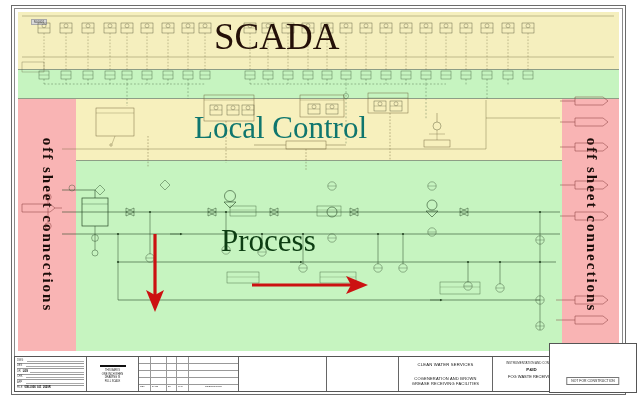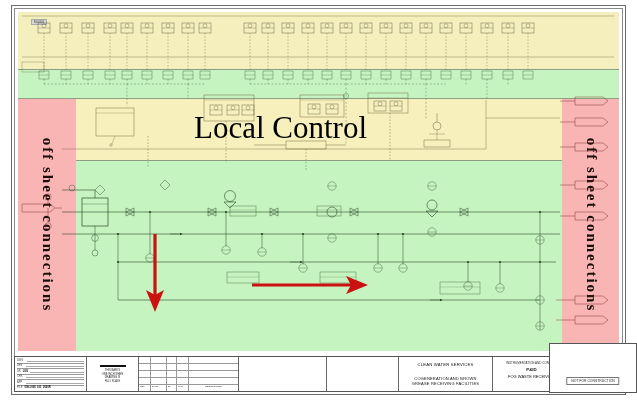--- a/index.html
+++ b/index.html
@@ -65,21 +65,21 @@
 
   
   .zone-title {
     position: absolute;
     font-family: "Liberation Serif", serif;
     white-space: nowrap;
     line-height: 1;
   }
   #title-scada { left: 214px; top: 18px;  font-size: 37px; color: #241008; }
   #title-plc   { left: 317px; top: 56px;  font-size: 33px; color: #0d3d12; }
-  #title-local { left: 194px; top: 112px; font-size: 31px; color: #000000; }
+  #title-local { left: 194px; top: 112px; font-size: 31px; color: #0f766e; }
   #title-proc  { left: 221px; top: 225px; font-size: 31px; color: #0d3d12; }
 
   
   .red-arrow { position: absolute; }
   #arrow-down  { left: 142px; top: 232px; }
   #arrow-right { left: 250px; top: 272px; }
 
   
   #schematic { position: absolute; left: 0; top: 0; width: 637px; height: 400px; pointer-events: none; }
 
@@ -534,21 +534,23 @@
     <g stroke="#7a3030" stroke-width="0.45" fill="none">
       <path d="M22,212 L50,212 L55,216 L50,220 L22,220 Z" transform="translate(0,-8)"></path>
       <line x1="55" y1="208" x2="62" y2="208"></line>
       <circle cx="48" cy="197" r="3.2"></circle>
       <line x1="48" y1="200" x2="48" y2="204"></line>
       <circle cx="48" cy="226" r="3.2"></circle>
       <line x1="48" y1="208" x2="48" y2="222"></line>
     </g>
   </svg>
 
+  <div class="zone-title" id="title-scada">SCADA</div>
   <div class="zone-title" id="title-local">Local Control</div>
+  <div class="zone-title" id="title-proc">Process</div>
 
   <svg class="red-arrow" id="arrow-down" width="26" height="82" viewBox="0 0 26 82" xmlns="http://www.w3.org/2000/svg">
     <line x1="13" y1="2" x2="13" y2="64" stroke="#cc1111" stroke-width="3.2"></line>
     <path d="M13,80 L4,58 L13,63 L22,58 Z" fill="#cc1111"></path>
   </svg>
 
   <svg class="red-arrow" id="arrow-right" width="120" height="26" viewBox="0 0 120 26" xmlns="http://www.w3.org/2000/svg">
     <line x1="2" y1="13" x2="102" y2="13" stroke="#cc1111" stroke-width="3.2"></line>
     <path d="M118,13 L96,4 L101,13 L96,22 Z" fill="#cc1111"></path>
   </svg>

